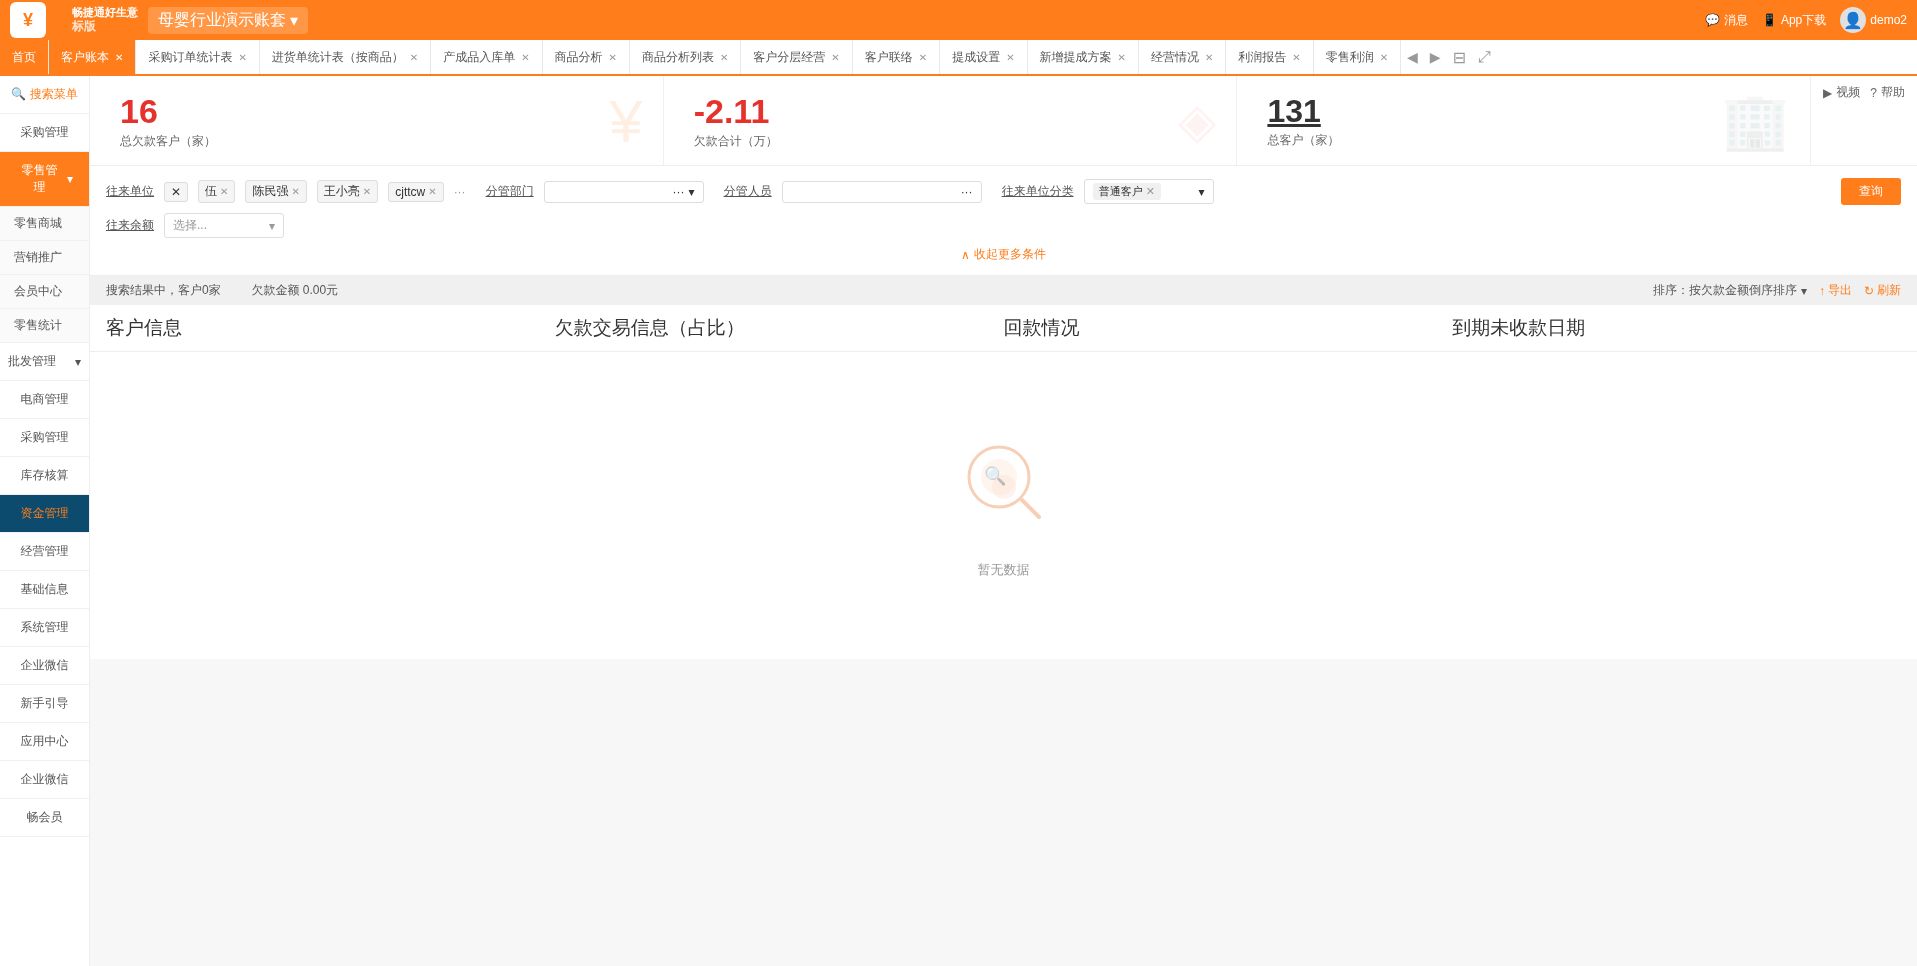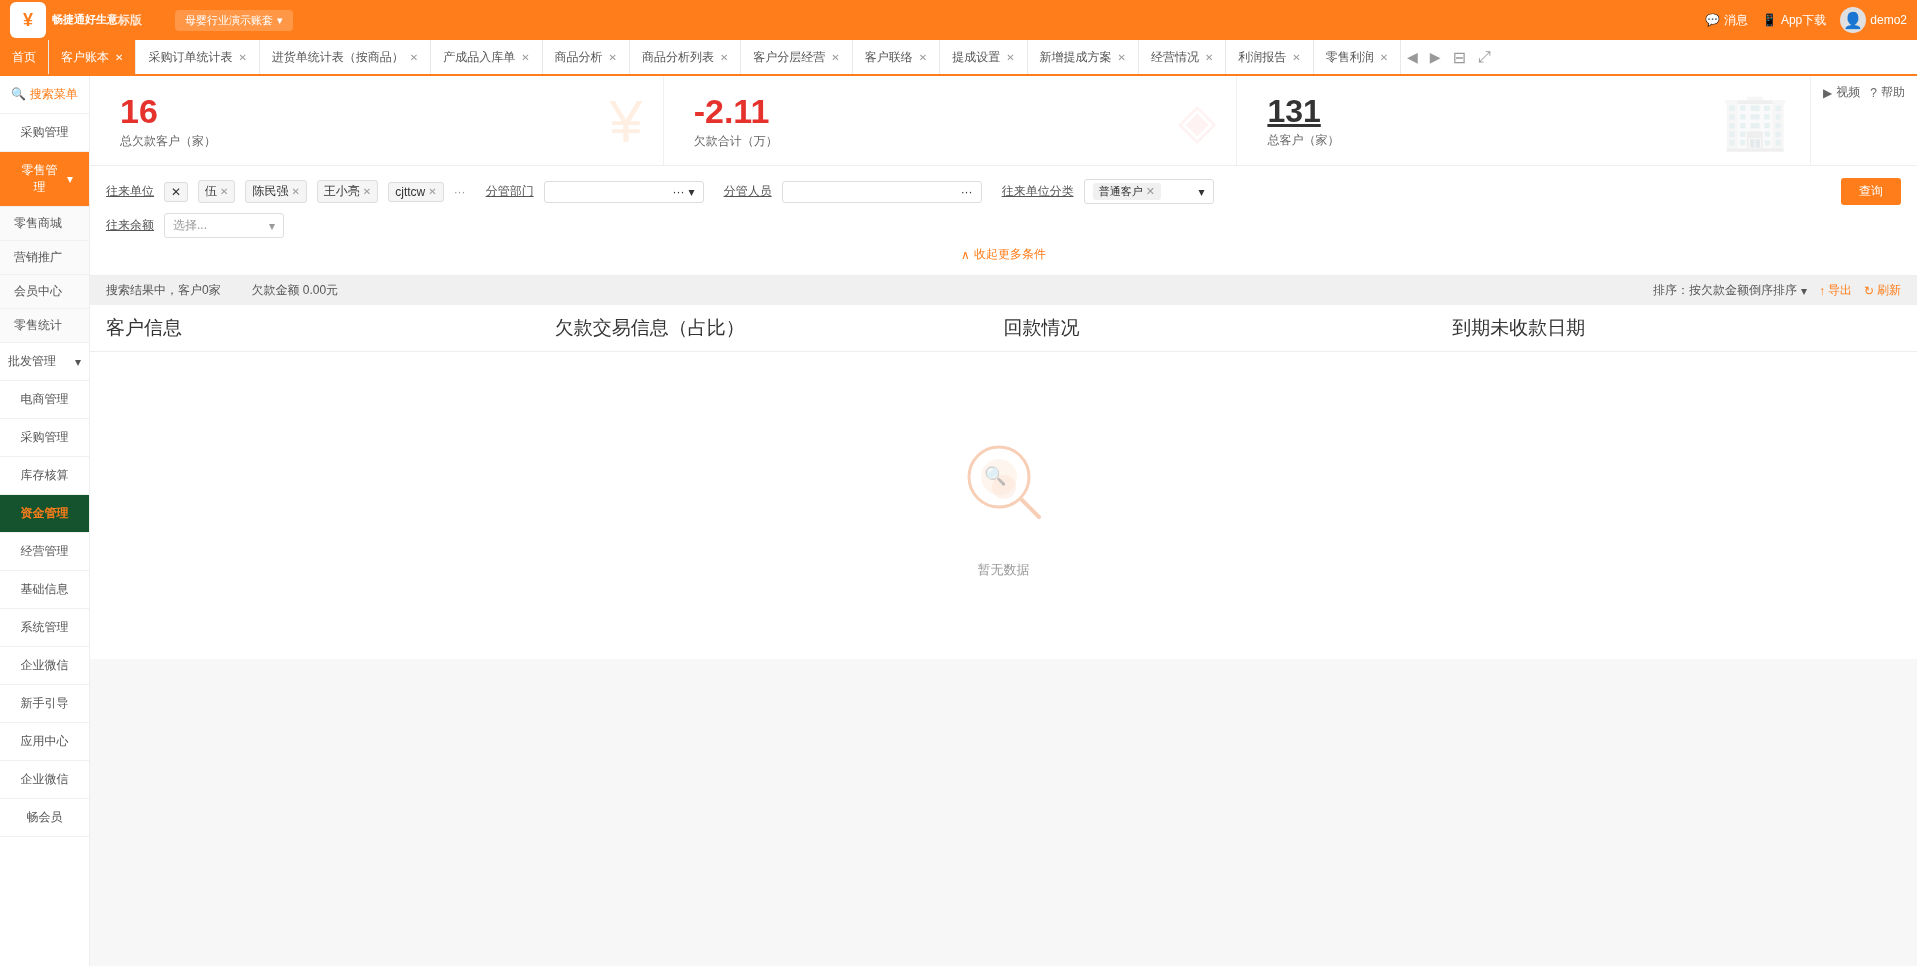--- a/index.html
+++ b/index.html
@@ -5,21 +5,21 @@
     * { box-sizing: border-box; margin: 0; padding: 0; font-family: 'Microsoft YaHei', Arial, sans-serif; }
     body { background: #f5f5f5; font-size: 13px; color: #333; }
 
     
     .top-bar {
       display: flex; align-items: center; height: 40px;
       background: #ff7d1a; padding: 0 10px; gap: 10px;
     }
     .logo-area { display: flex; align-items: center; gap: 6px; color: #fff; font-weight: bold; font-size: 13px; min-width: 80px; }
     .logo-icon { width: 36px; height: 36px; background: #fff; border-radius: 6px; display: flex; align-items: center; justify-content: center; font-size: 18px; color: #ff7d1a; }
-    .company-selector { display: flex; align-items: center; gap: 4px; background: rgba(255,255,255,0.2); border-radius: 4px; padding: 3px 10px; color: #fff; font-size: 11px; cursor: pointer; margin-left: 23px; }
+    .company-selector { display: flex; align-items: center; gap: 4px; background: rgba(255,255,255,0.2); border-radius: 4px; padding: 3px 10px; color: #fff; font-size: 16px; cursor: pointer; }
     .top-right { margin-left: auto; display: flex; align-items: center; gap: 14px; color: #fff; font-size: 12px; }
     .top-right-item { display: flex; align-items: center; gap: 4px; cursor: pointer; }
     .avatar { width: 26px; height: 26px; border-radius: 50%; background: #e0e0e0; display: flex; align-items: center; justify-content: center; font-size: 12px; overflow: hidden; }
 
     
     .tab-bar {
       display: flex; align-items: center; background: #fff;
       border-bottom: 2px solid #ff7d1a; height: 36px; overflow: hidden;
       padding-left: 0;
     }
@@ -85,21 +85,21 @@
 
     
     .x-btn { cursor: pointer; color: #999; font-size: 10px; }
   </style>
 </head>
 <body>
 
 <div class="top-bar">
   <div class="logo-area">
     <div class="logo-icon">¥</div>
-    <div style="display:flex;flex-direction:row;line-height:1.2;">
+    <div style="display:flex;flex-direction:column;line-height:1.2;margin-left:20px;">
       <span style="font-size:11px;font-weight:bold;color:#fff;">畅捷通好生意</span>
       <span style="font-size:12px;color:rgba(255,255,255,0.8);">标版</span>
     </div>
   </div>
   <div class="company-selector">
     <span>母婴行业演示账套</span>
     <span>▾</span>
   </div>
   <div class="top-right">
     <div class="top-right-item">
@@ -213,21 +213,21 @@
     </div>
     <div class="sidebar-nav-item">
       <span>电商管理</span>
     </div>
     <div class="sidebar-nav-item">
       <span>采购管理</span>
     </div>
     <div class="sidebar-nav-item">
       <span>库存核算</span>
     </div>
-    <div class="sidebar-nav-item" style="background:#14532d;color:#ff7d1a;font-weight:bold;">
+    <div class="sidebar-nav-item" style="background:#0c4a6e;color:#ff7d1a;font-weight:normal;">
       <span>资金管理</span>
     </div>
     <div class="sidebar-nav-item">
       <span>经营管理</span>
     </div>
     <div class="sidebar-nav-item">
       <span>基础信息</span>
     </div>
     <div class="sidebar-nav-item">
       <span>系统管理</span>

